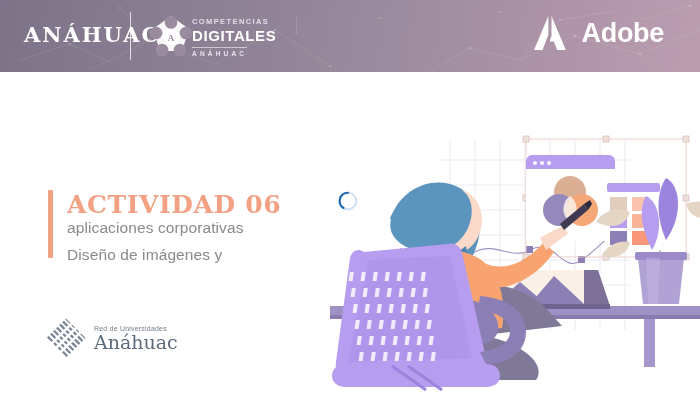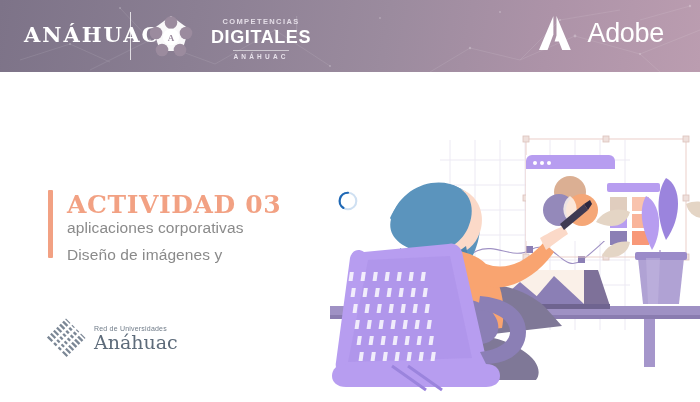--- a/index.html
+++ b/index.html
@@ -19,28 +19,28 @@
 
   .brand-anahuac{
     position:absolute;left:24px;top:22px;
     color:#ffffff;font-size:21px;letter-spacing:2.0px;font-weight:bold;
     font-family:"DejaVu Serif","Liberation Serif",serif;
     white-space:nowrap;
   }
   .hdr-divider{position:absolute;left:130px;top:12px;width:1px;height:48px;background:rgba(255,255,255,.75);}
 
   .cd-logo{position:absolute;left:148px;top:14px;width:46px;height:46px;}
-  .cd-text{position:absolute;left:211px;top:18px;line-height:1;text-align:center;}
+  .cd-text{position:absolute;left:192px;top:18px;line-height:1;}
   .cd-l1{color:#e3dce6;font-size:7.5px;letter-spacing:1.4px;font-weight:bold;}
-  .cd-l2{color:#ffffff;font-size:18px;letter-spacing:.6px;font-weight:bold;margin-top:2px;}
+  .cd-l2{color:#ffffff;font-size:15px;letter-spacing:.6px;font-weight:bold;margin-top:2px;}
   .cd-l3{color:#e9e3ec;font-size:6.5px;letter-spacing:3.2px;font-weight:bold;margin-top:4px;
          border-top:1px solid rgba(255,255,255,.55);padding-top:3px;display:inline-block;}
 
   .adobe-wrap{position:absolute;right:36px;top:16px;display:flex;align-items:center;gap:10px;}
-  .adobe-word{color:#fff;font-size:27px;font-weight:normal;letter-spacing:-.3px;text-align:center;}
+  .adobe-word{color:#fff;font-size:27px;font-weight:bold;letter-spacing:-.3px;text-align:center;}
 
   
   .title-block{position:absolute;left:48px;top:190px;display:flex;gap:14px;}
   .title-bar{width:5px;height:68px;background:#f2a183;border-radius:1px;flex:0 0 auto;}
   .title-text{padding-top:2px;}
   .t-main{
     color:#f2a183;font-size:25px;font-weight:bold;letter-spacing:.6px;line-height:1.05;
     font-family:"DejaVu Serif","Liberation Serif",serif;
   }
   .t-sub{color:#8a8a8a;font-size:15.5px;line-height:1.32;margin-top:6px;letter-spacing:.1px;white-space:nowrap;}
@@ -117,21 +117,21 @@
         <path d="M16.2 0 L16.2 34 L23 34 L20.6 26.6 L16.9 26.6 L19.6 18.9 L16.2 0 Z" fill="#ffffff" opacity="0"></path>
         <path d="M17.5 0 L31.8 34 L23.2 34 L19.9 25.6 L15.6 25.6 L17.5 19.6 L17.5 0 Z" fill="#ffffff"></path>
       </svg>
       <div class="adobe-word">Adobe</div>
     </div>
   </div>
 
   <div class="title-block">
     <div class="title-bar"></div>
     <div class="title-text">
-      <div class="t-main">ACTIVIDAD 03</div>
+      <div class="t-main">ACTIVIDAD 06</div>
       <div class="t-sub" style="margin-top:0">aplicaciones corporativas</div>
       <div class="t-sub">Diseño de imágenes y</div>
     </div>
   </div>
 
   <div class="footer-logo">
     <svg width="40" height="40" viewBox="0 0 40 40">
       <g transform="rotate(45 20 20)">
         <g fill="#7b8795">
           <rect x="5" y="5" width="30" height="2.3"></rect>

